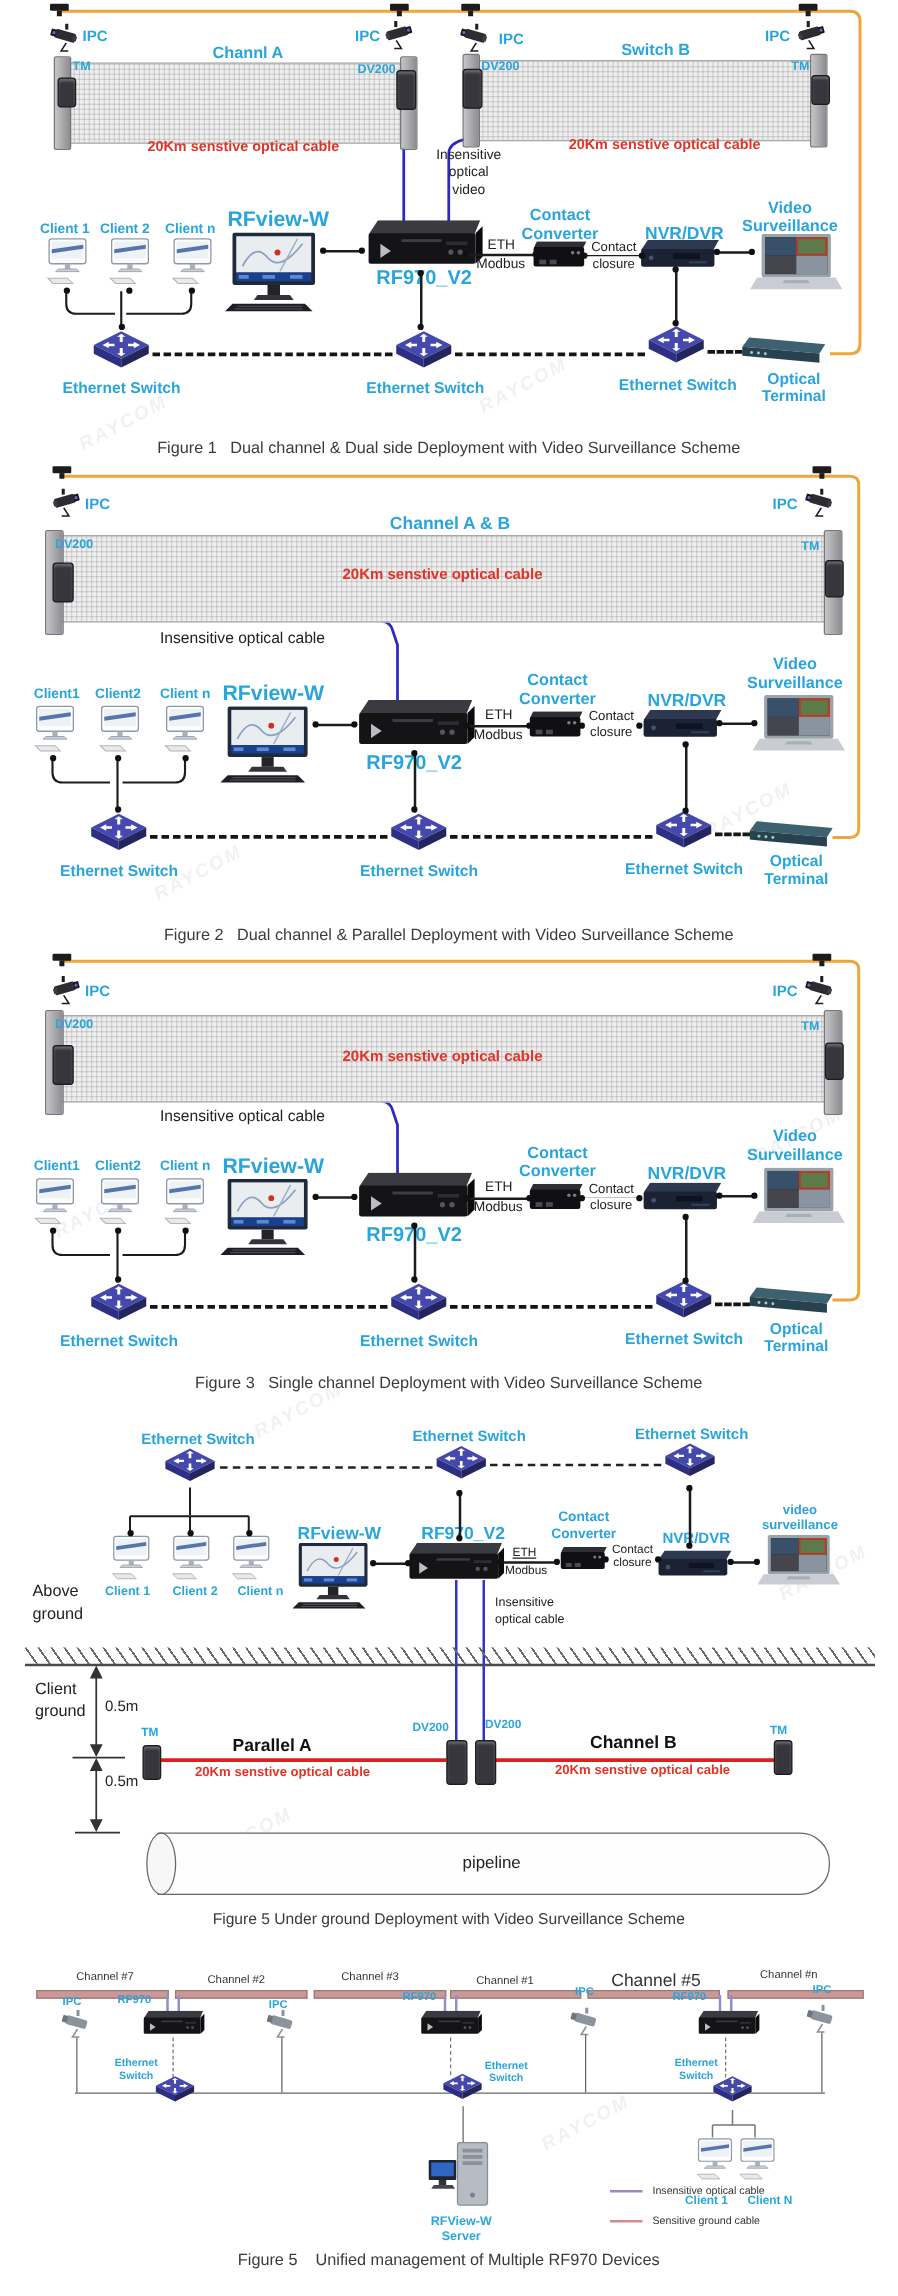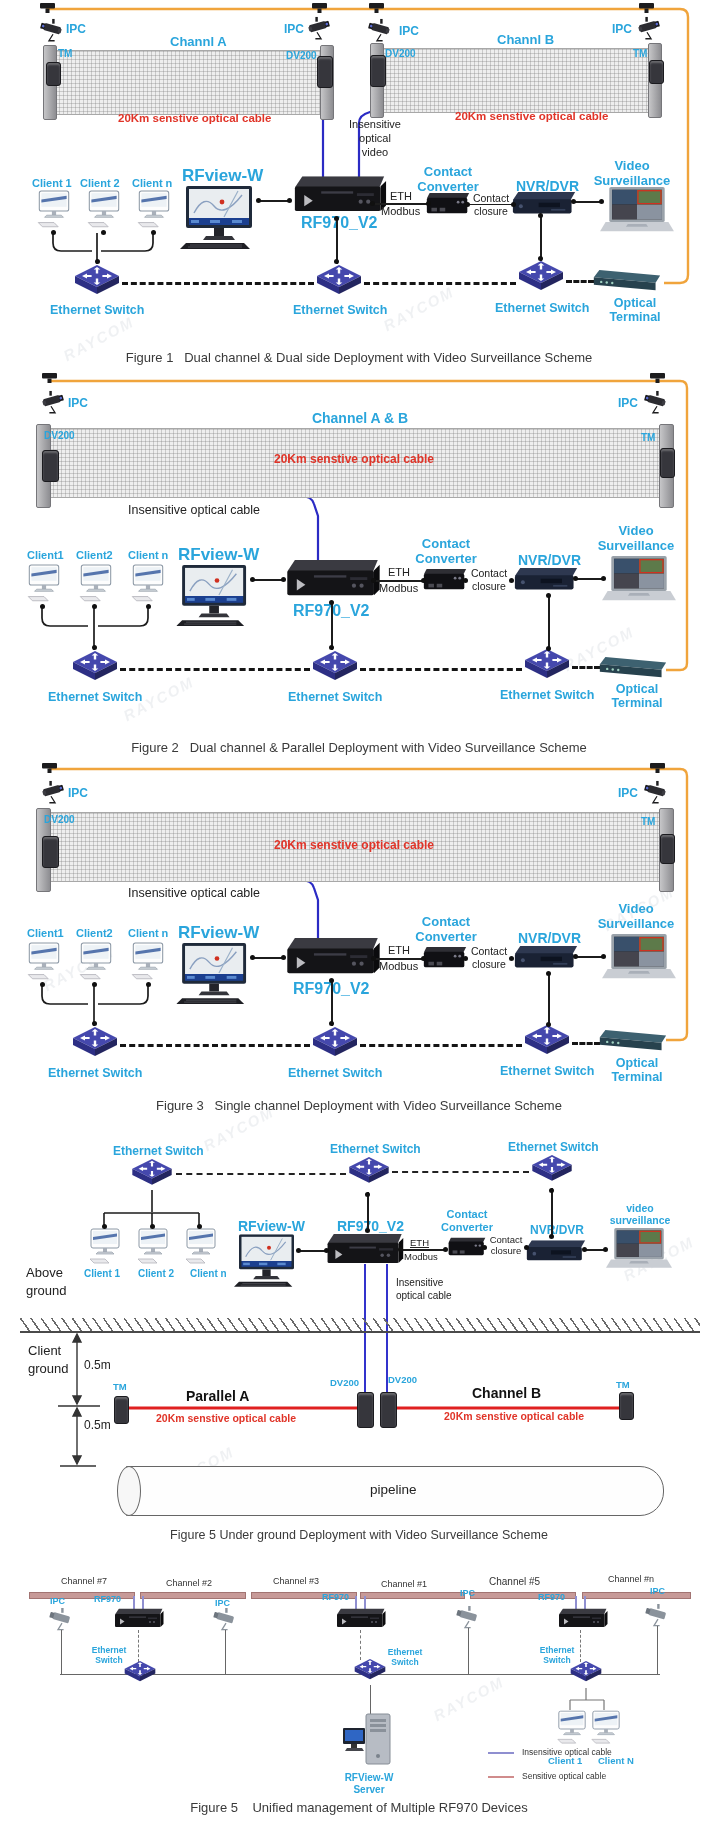--- a/index.html
+++ b/index.html
@@ -237,21 +237,21 @@
  <span class="lbl" style="left:170px;top:35px;font-size:13px">Channl A</span>
  <div class="mesh" style="left:54px;top:50px;width:266px;height:63px"></div>
  <div class="post" style="left:43px;top:45px;width:12px;height:73px"></div>
  <div class="post" style="left:320px;top:45px;width:12px;height:73px"></div>
  <span class="lbl" style="left:58px;top:48px;font-size:10px">TM</span>
  <span class="lbl" style="left:286px;top:50px;font-size:10px">DV200</span>
  <div class="unit" style="left:46px;top:62px;width:13px;height:22px"></div>
  <div class="unit" style="left:317px;top:56px;width:14px;height:30px"></div>
  <span class="red ctr" style="left:118px;top:112px;width:152px;font-size:11.5px">20Km senstive optical cable</span>
 
- <span class="lbl" style="left:497px;top:33px;font-size:13px">Channl B</span>
+ <span class="lbl" style="left:497px;top:33px;font-size:13px">Switch B</span>
  <div class="mesh" style="left:381px;top:48px;width:268px;height:63px"></div>
  <div class="post" style="left:370px;top:43px;width:12px;height:73px"></div>
  <div class="post" style="left:648px;top:43px;width:12px;height:73px"></div>
  <span class="lbl" style="left:385px;top:48px;font-size:10px">DV200</span>
  <span class="lbl" style="left:633px;top:48px;font-size:10px">TM</span>
  <div class="unit" style="left:370px;top:55px;width:14px;height:30px"></div>
  <div class="unit" style="left:649px;top:60px;width:13px;height:22px"></div>
  <span class="red ctr" style="left:455px;top:110px;width:152px;font-size:11.5px">20Km senstive optical cable</span>
 
  <div class="p blk ctr" style="left:330px;top:118px;width:90px;font-size:11px;line-height:1.25;color:#222">
@@ -713,21 +713,21 @@
  <div class="pcap" style="left:117px;top:1466px;width:22px;height:48px"></div>
  <span class="p blk" style="left:370px;top:1482px;font-size:13.5px;color:#222">pipeline</span>
  <div class="cap" style="top:1528px;font-size:12.5px">Figure 5 Under ground Deployment with Video Surveillance Scheme</div>
 </div>
 
 <div>
  <span class="p blk" style="left:61px;top:1576px;font-size:9px;color:#333">Channel #7</span>
  <span class="p blk" style="left:166px;top:1578px;font-size:9px;color:#333">Channel #2</span>
  <span class="p blk" style="left:273px;top:1576px;font-size:9px;color:#333">Channel #3</span>
  <span class="p blk" style="left:381px;top:1579px;font-size:9px;color:#333">Channel #1</span>
- <span class="p blk" style="left:489px;top:1576px;font-size:10px;color:#333">Channel #5</span>
+ <span class="p blk" style="left:489px;top:1576px;font-size:14px;color:#333">Channel #5</span>
  <span class="p blk" style="left:608px;top:1574px;font-size:9px;color:#333">Channel #n</span>
  <div class="bar" style="left:29px;top:1592px;width:104px"></div>
  <div class="bar" style="left:140px;top:1592px;width:104px"></div>
  <div class="bar" style="left:251px;top:1592px;width:104px"></div>
  <div class="bar" style="left:360px;top:1592px;width:103px"></div>
  <div class="bar" style="left:470px;top:1592px;width:104px"></div>
  <div class="bar" style="left:582px;top:1592px;width:107px"></div>
 
  <div class="pv" style="left:133px;top:1596px;height:16px"></div>
  <div class="pv" style="left:142px;top:1596px;height:16px"></div>
@@ -838,17 +838,17 @@
       </svg>
  <svg class="p" style="left:590px;top:1710px" width="32" height="38" viewBox="0 0 34 40">
         <use href="#s-pc"></use>
       </svg>
  <span class="lbl" style="left:548px;top:1756px;font-size:9.5px">Client 1</span>
  <span class="lbl" style="left:598px;top:1756px;font-size:9.5px">Client N</span>
 
  <div class="p" style="left:488px;top:1752px;width:26px;height:2px;background:#8f8fd0"></div>
  <span class="p blk" style="left:522px;top:1747px;font-size:8.5px;color:#333">Insensitive optical cable</span>
  <div class="p" style="left:488px;top:1776px;width:26px;height:2px;background:#d08c8c"></div>
- <span class="p blk" style="left:522px;top:1771px;font-size:8.5px;color:#333">Sensitive optical cable</span>
+ <span class="p blk" style="left:522px;top:1771px;font-size:8.5px;color:#333">Sensitive ground cable</span>
  <div class="cap" style="top:1800px">Figure 5    Unified management of Multiple RF970 Devices</div>
 </div>
 
 </div>
 
 </body></html>

